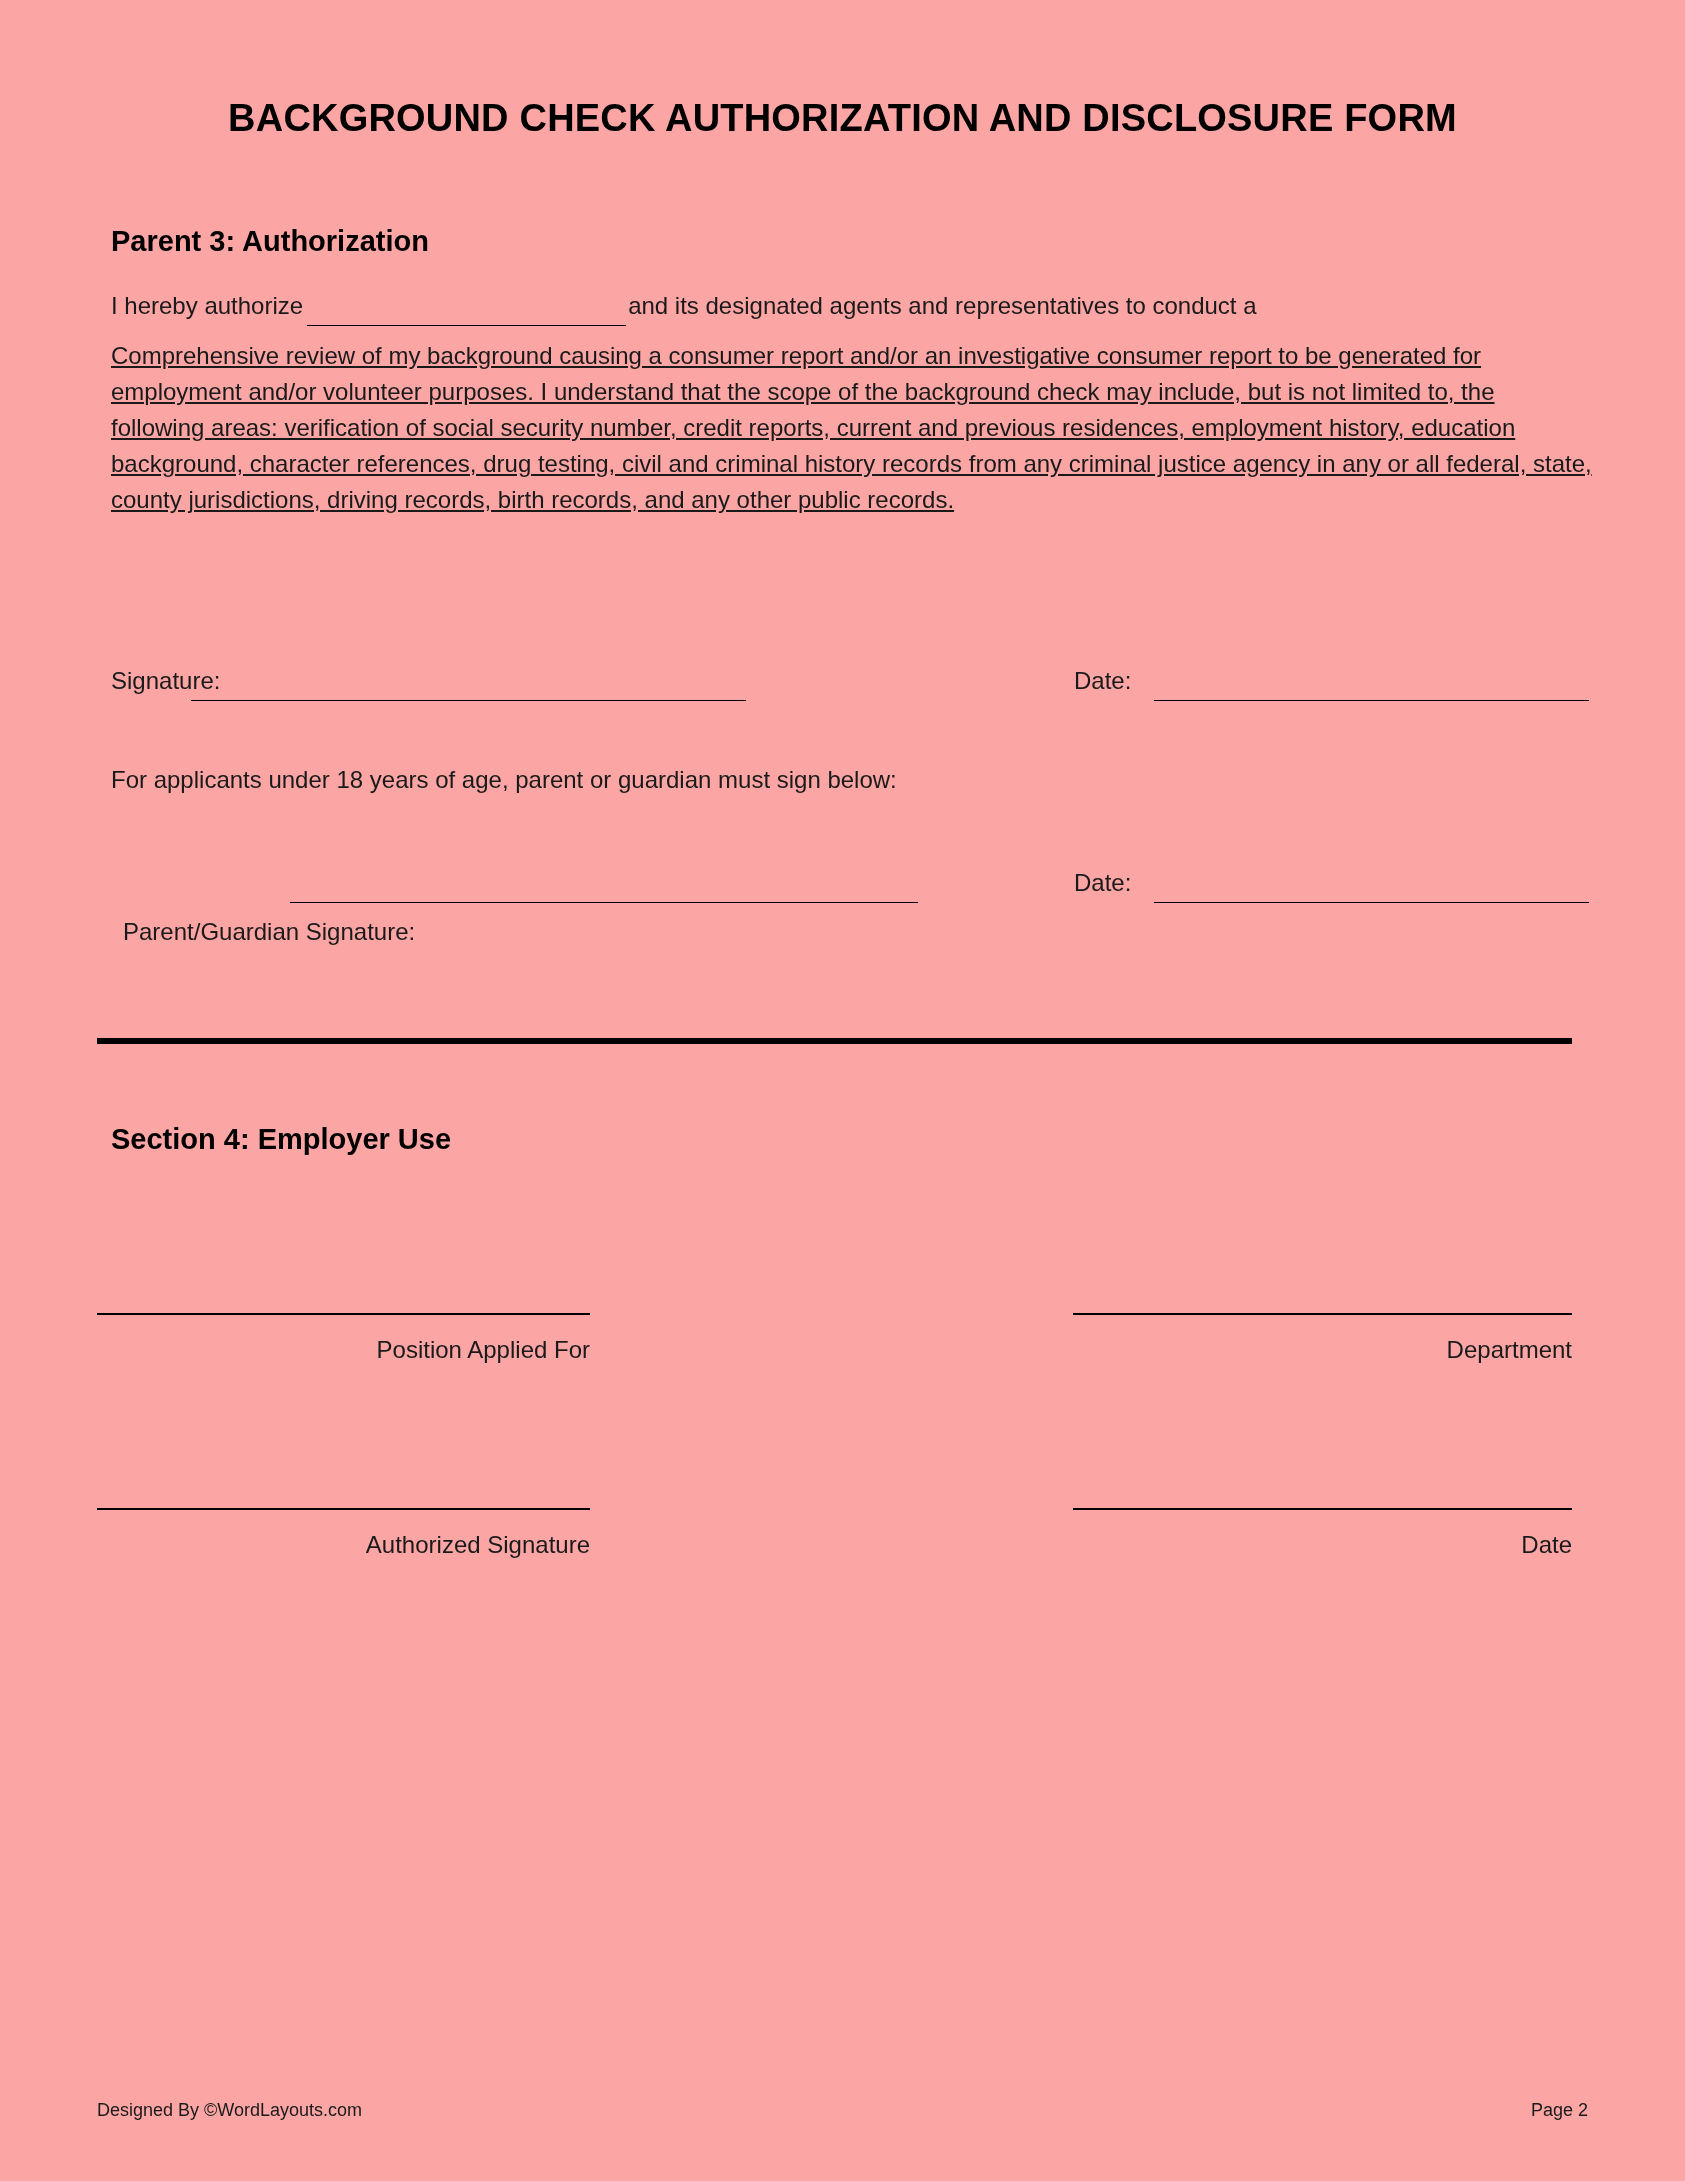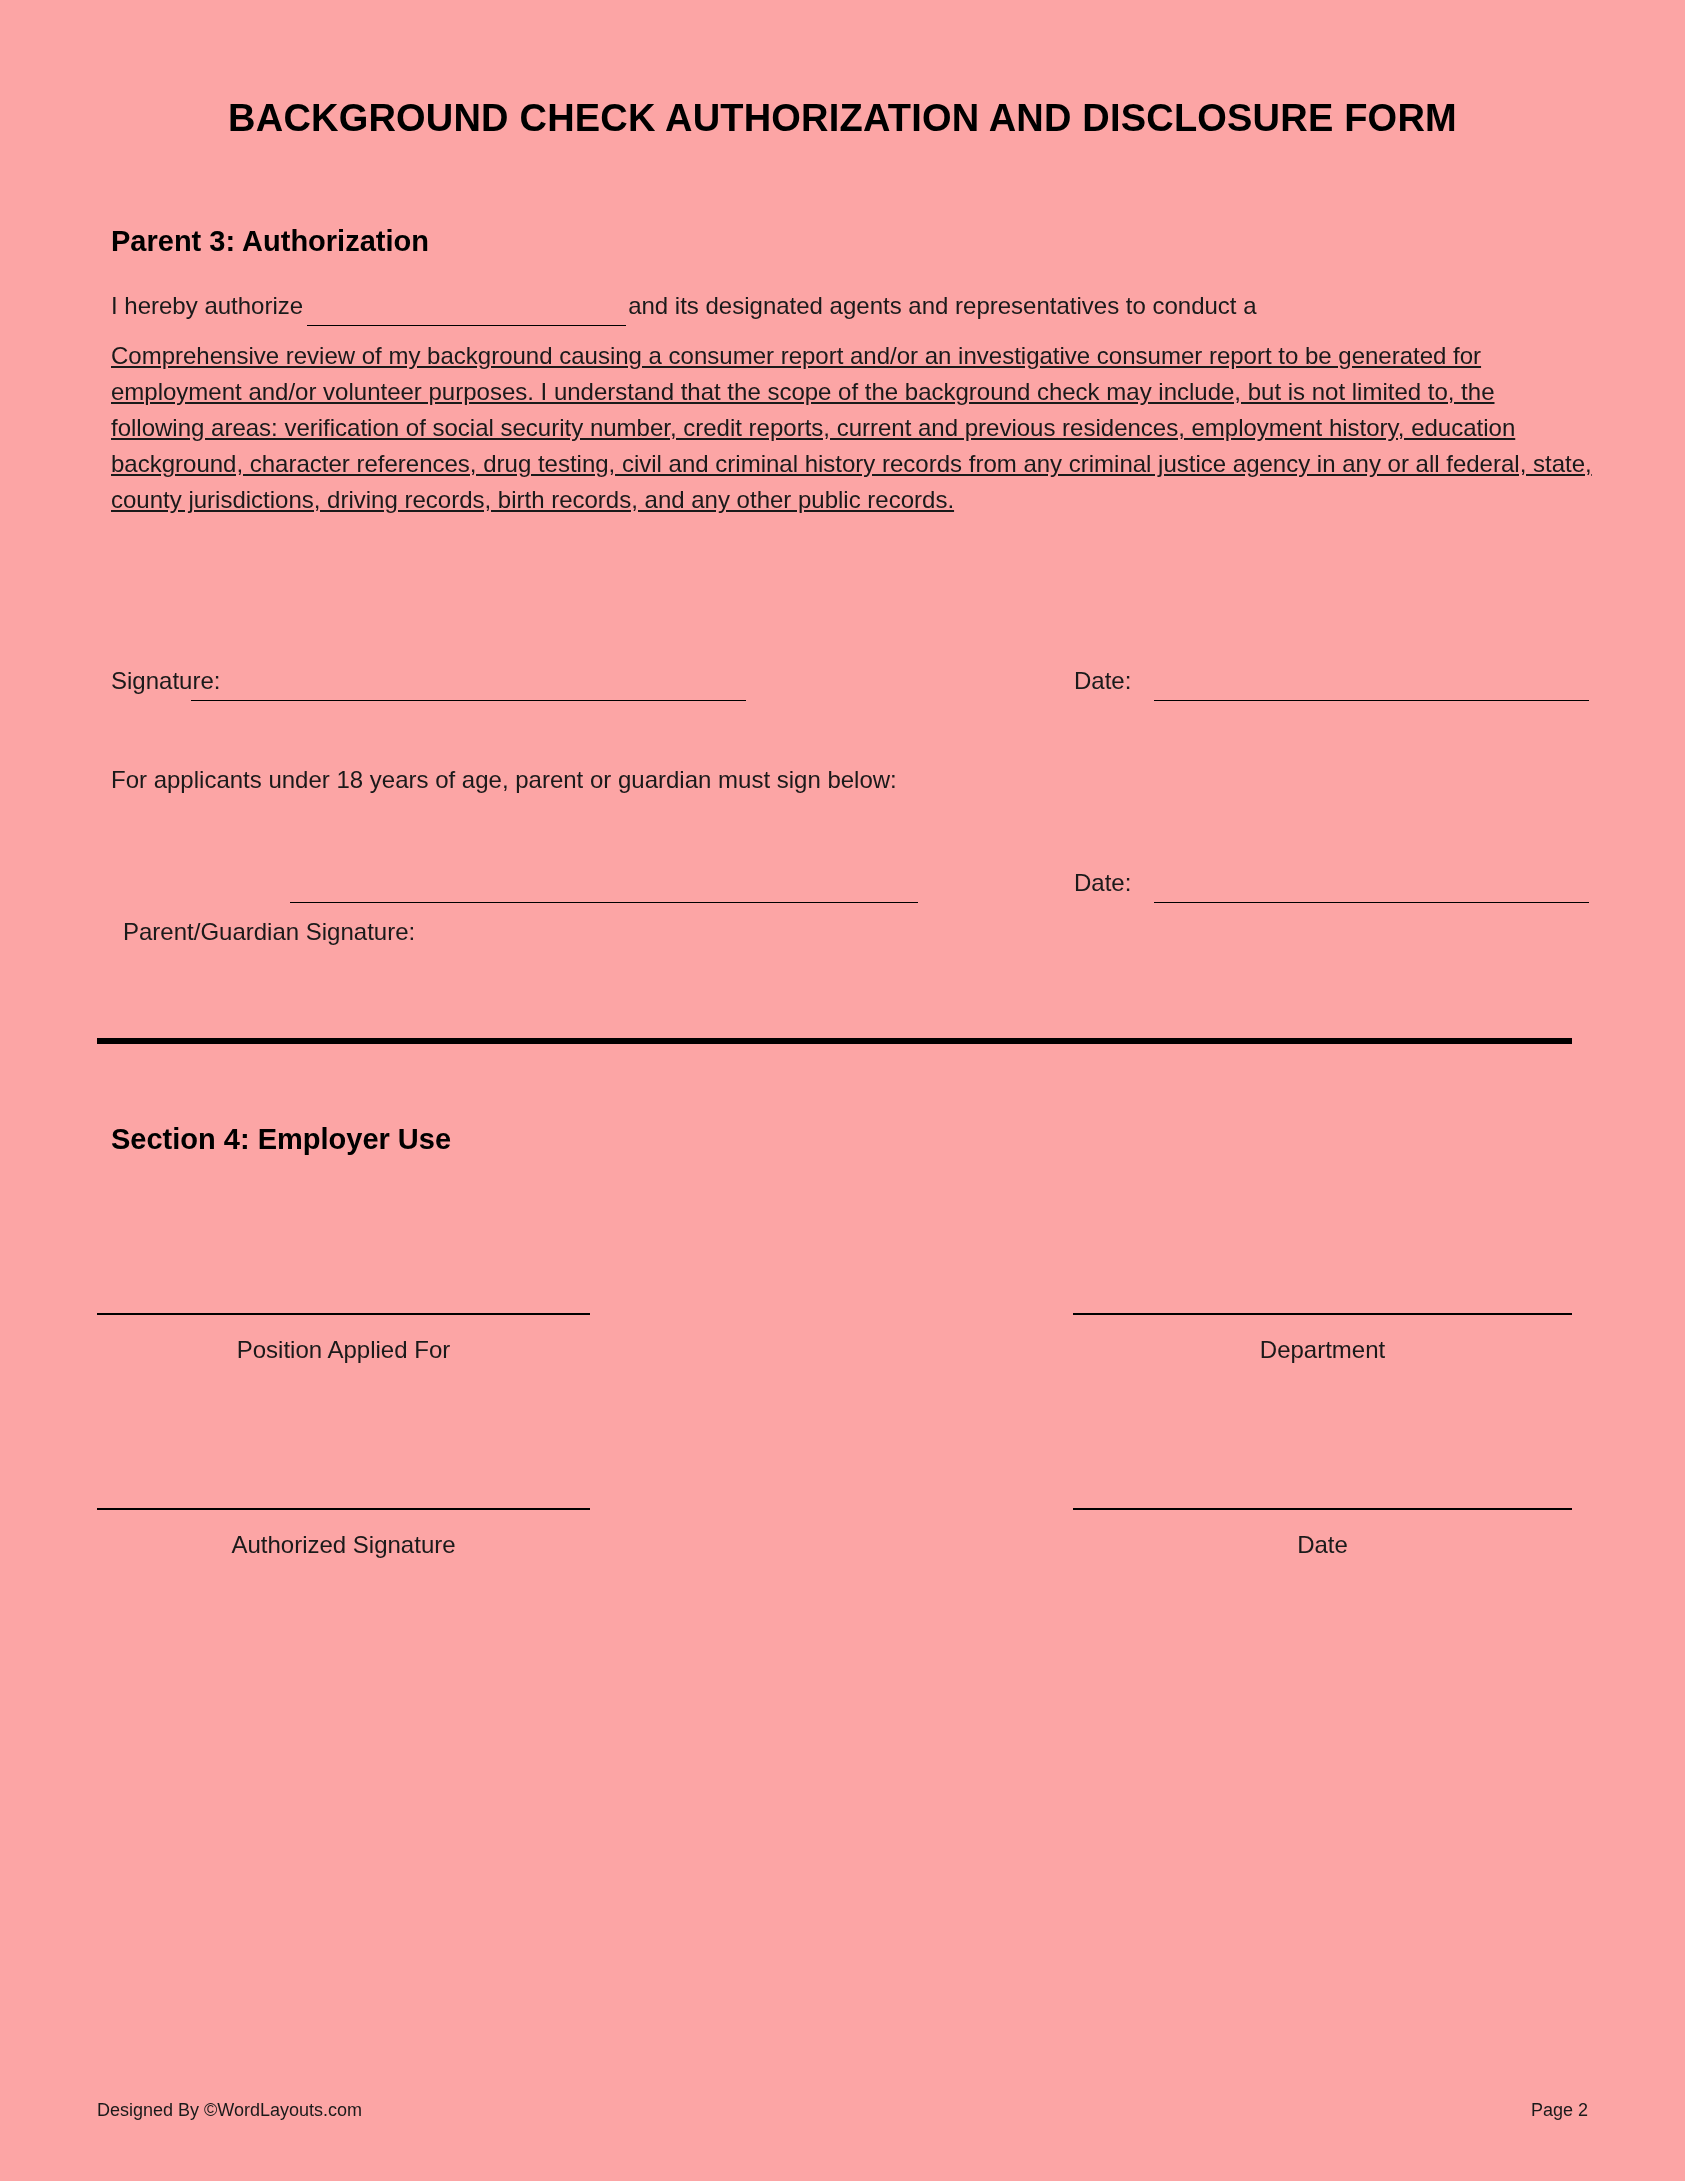--- a/index.html
+++ b/index.html
@@ -129,21 +129,21 @@
     left: 97px;
     top: 1038px;
     width: 1475px;
     height: 6.1px;
     background: #000;
   }
 
   
   .caption-field {
     position: absolute;
-    text-align: center;
+    text-align: right;
   }
   .caption-field .cf-rule {
     border-bottom: 2.1px solid #000;
     height: 0;
     width: 100%;
   }
   .caption-field .cf-caption {
     margin-top: 21px;
     font-size: 24px;
     line-height: 1.2;

